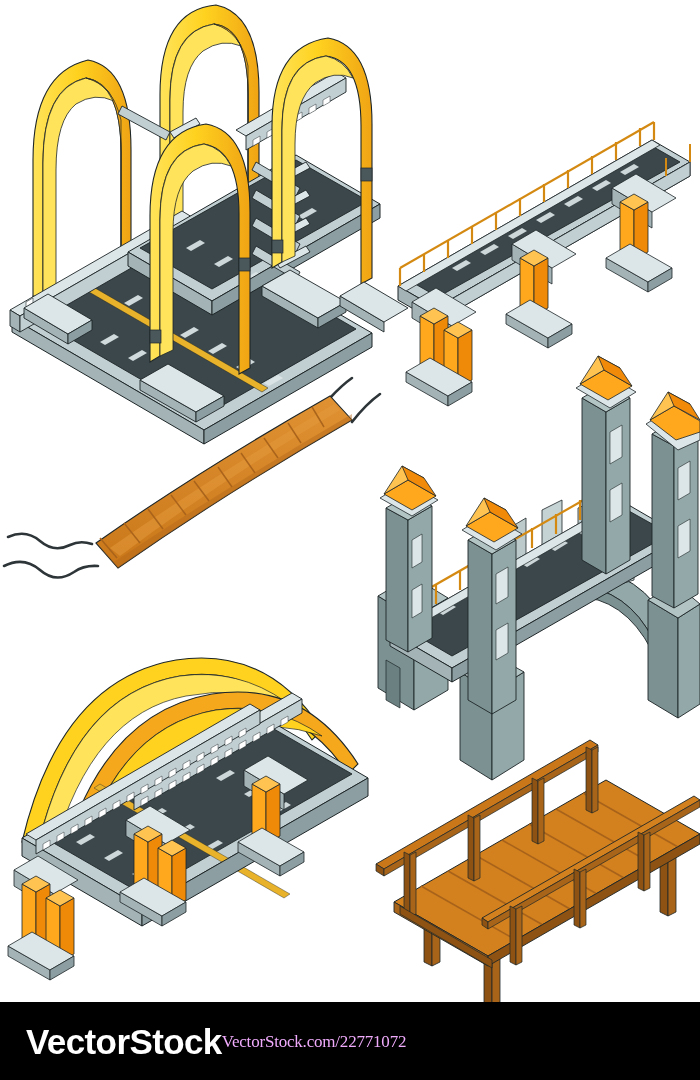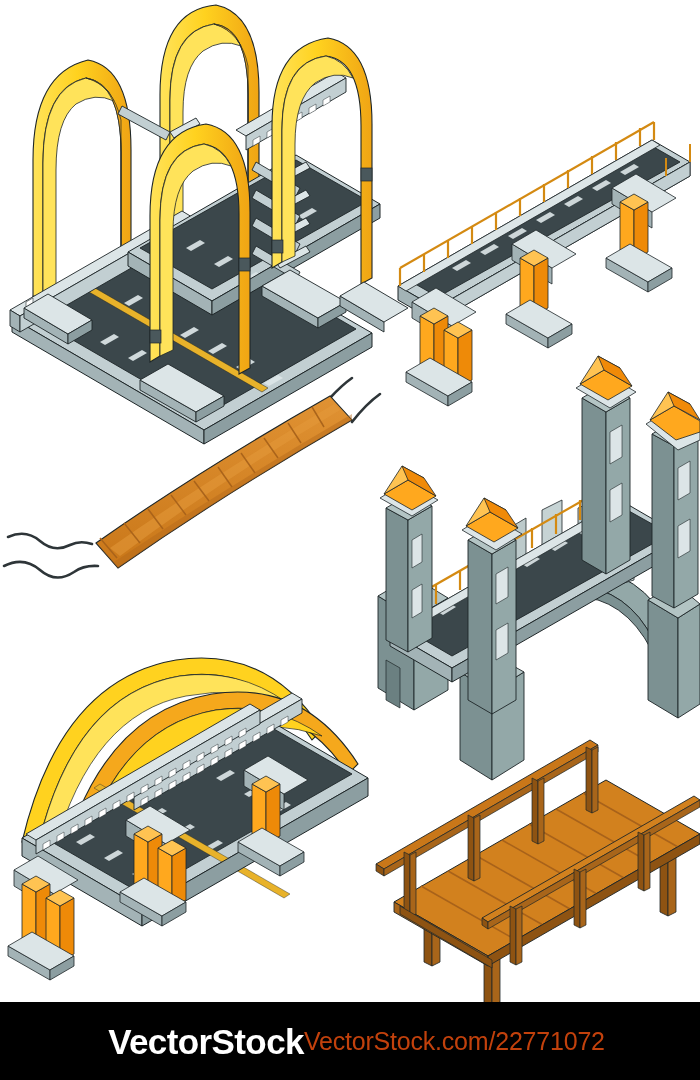--- a/index.html
+++ b/index.html
@@ -5,30 +5,30 @@
 <style>
   html,body{margin:0;padding:0;background:#ffffff;}
   body{
     width:700px;height:1080px;position:relative;overflow:hidden;
     font-family:"Liberation Sans","DejaVu Sans",sans-serif;
   }
   #canvas-root{position:absolute;left:0;top:0;width:700px;height:1080px;background:#ffffff;}
   svg.art{position:absolute;left:0;top:0;width:700px;height:1080px;display:block;}
   #footer-bar{
     position:absolute;left:0;top:1002px;width:700px;height:78px;
-    background:#000000;display:flex;align-items:center;justify-content:center;
+    background:#000000;display:flex;align-items:center;justify-content:flex-start;
     box-sizing:border-box;padding:0 13px 0 26px;
   }
   #brand-logo{
     color:#ffffff;font-size:35px;font-weight:700;letter-spacing:-0.6px;line-height:1;
     font-family:"Liberation Sans","DejaVu Sans",sans-serif;white-space:nowrap;
   }
   #brand-url{
-    color:#c2410c;font-size:25px;font-weight:400;letter-spacing:-0.2px;line-height:1;
-    font-family:Liberation Sans, sans-serif;white-space:nowrap;
+    color:#f0abfc;font-size:17px;font-weight:400;letter-spacing:-0.2px;line-height:1;
+    font-family:Liberation Serif, serif;white-space:nowrap;
   }
 </style>
 </head>
 <body>
 
 <div id="canvas-root">
 
   <svg class="art" viewBox="0 0 700 1080">
     <defs>
       <linearGradient id="gArchY" x1="0" y1="0" x2="1" y2="0">

